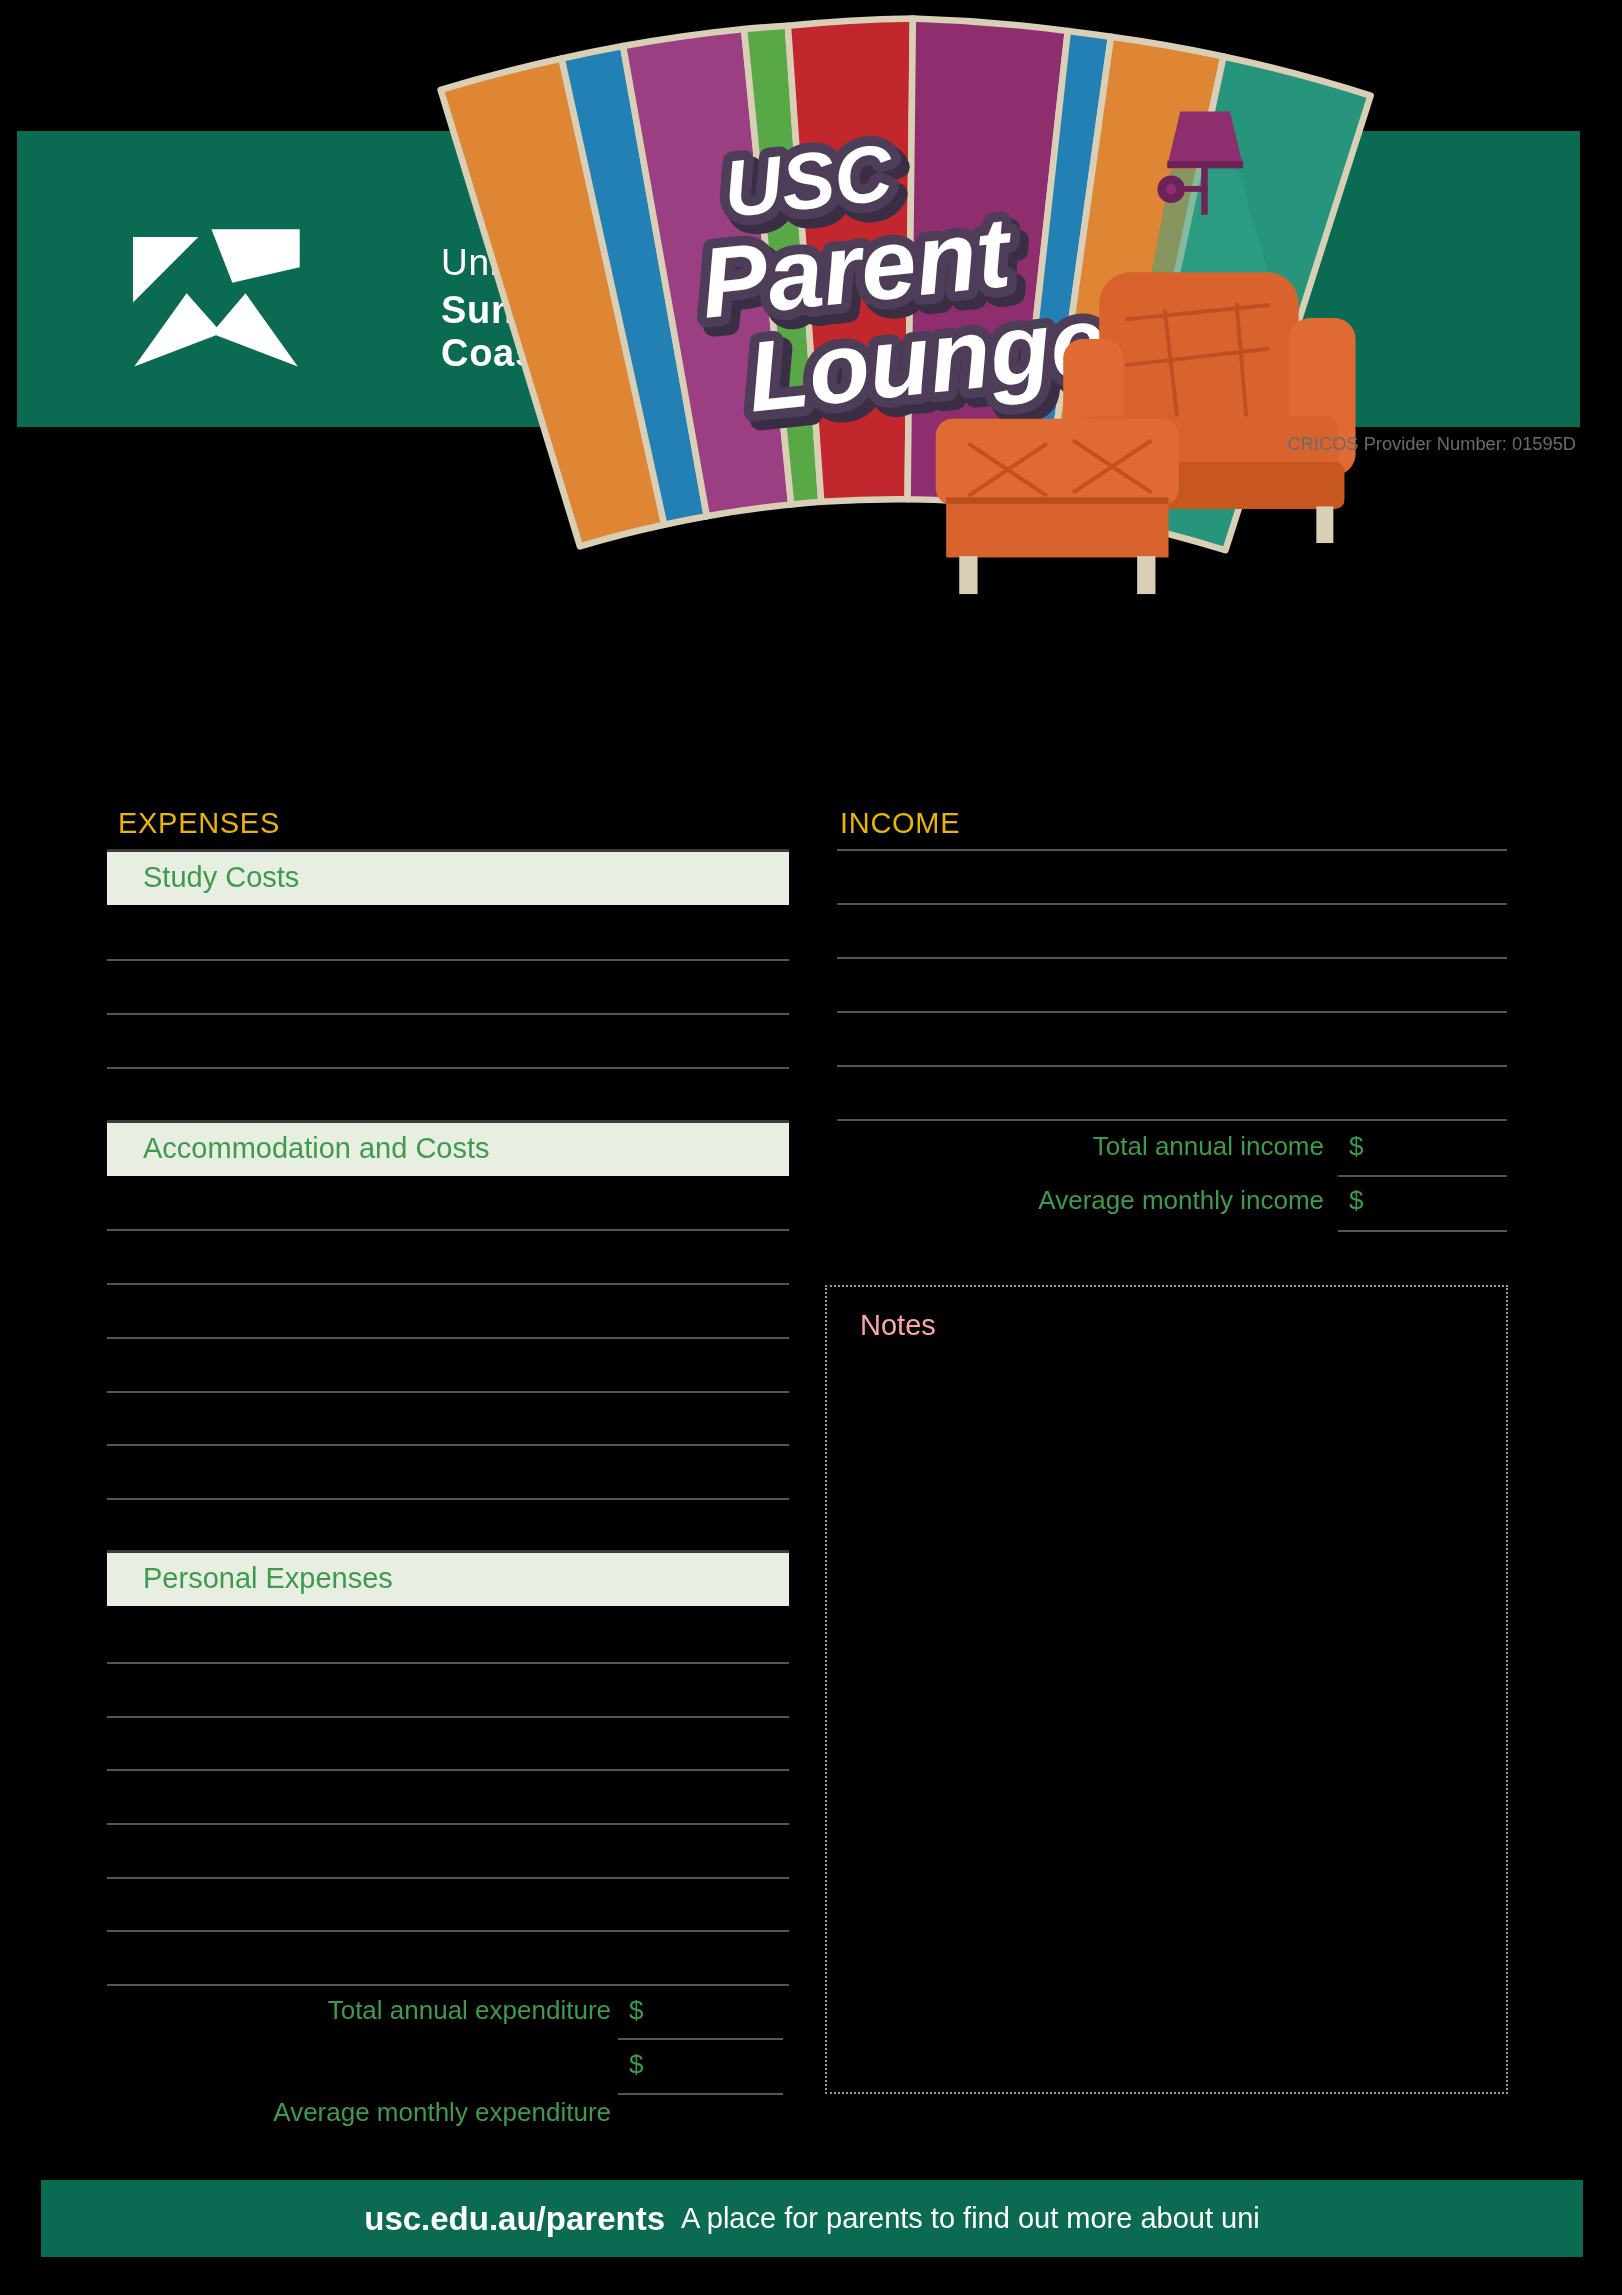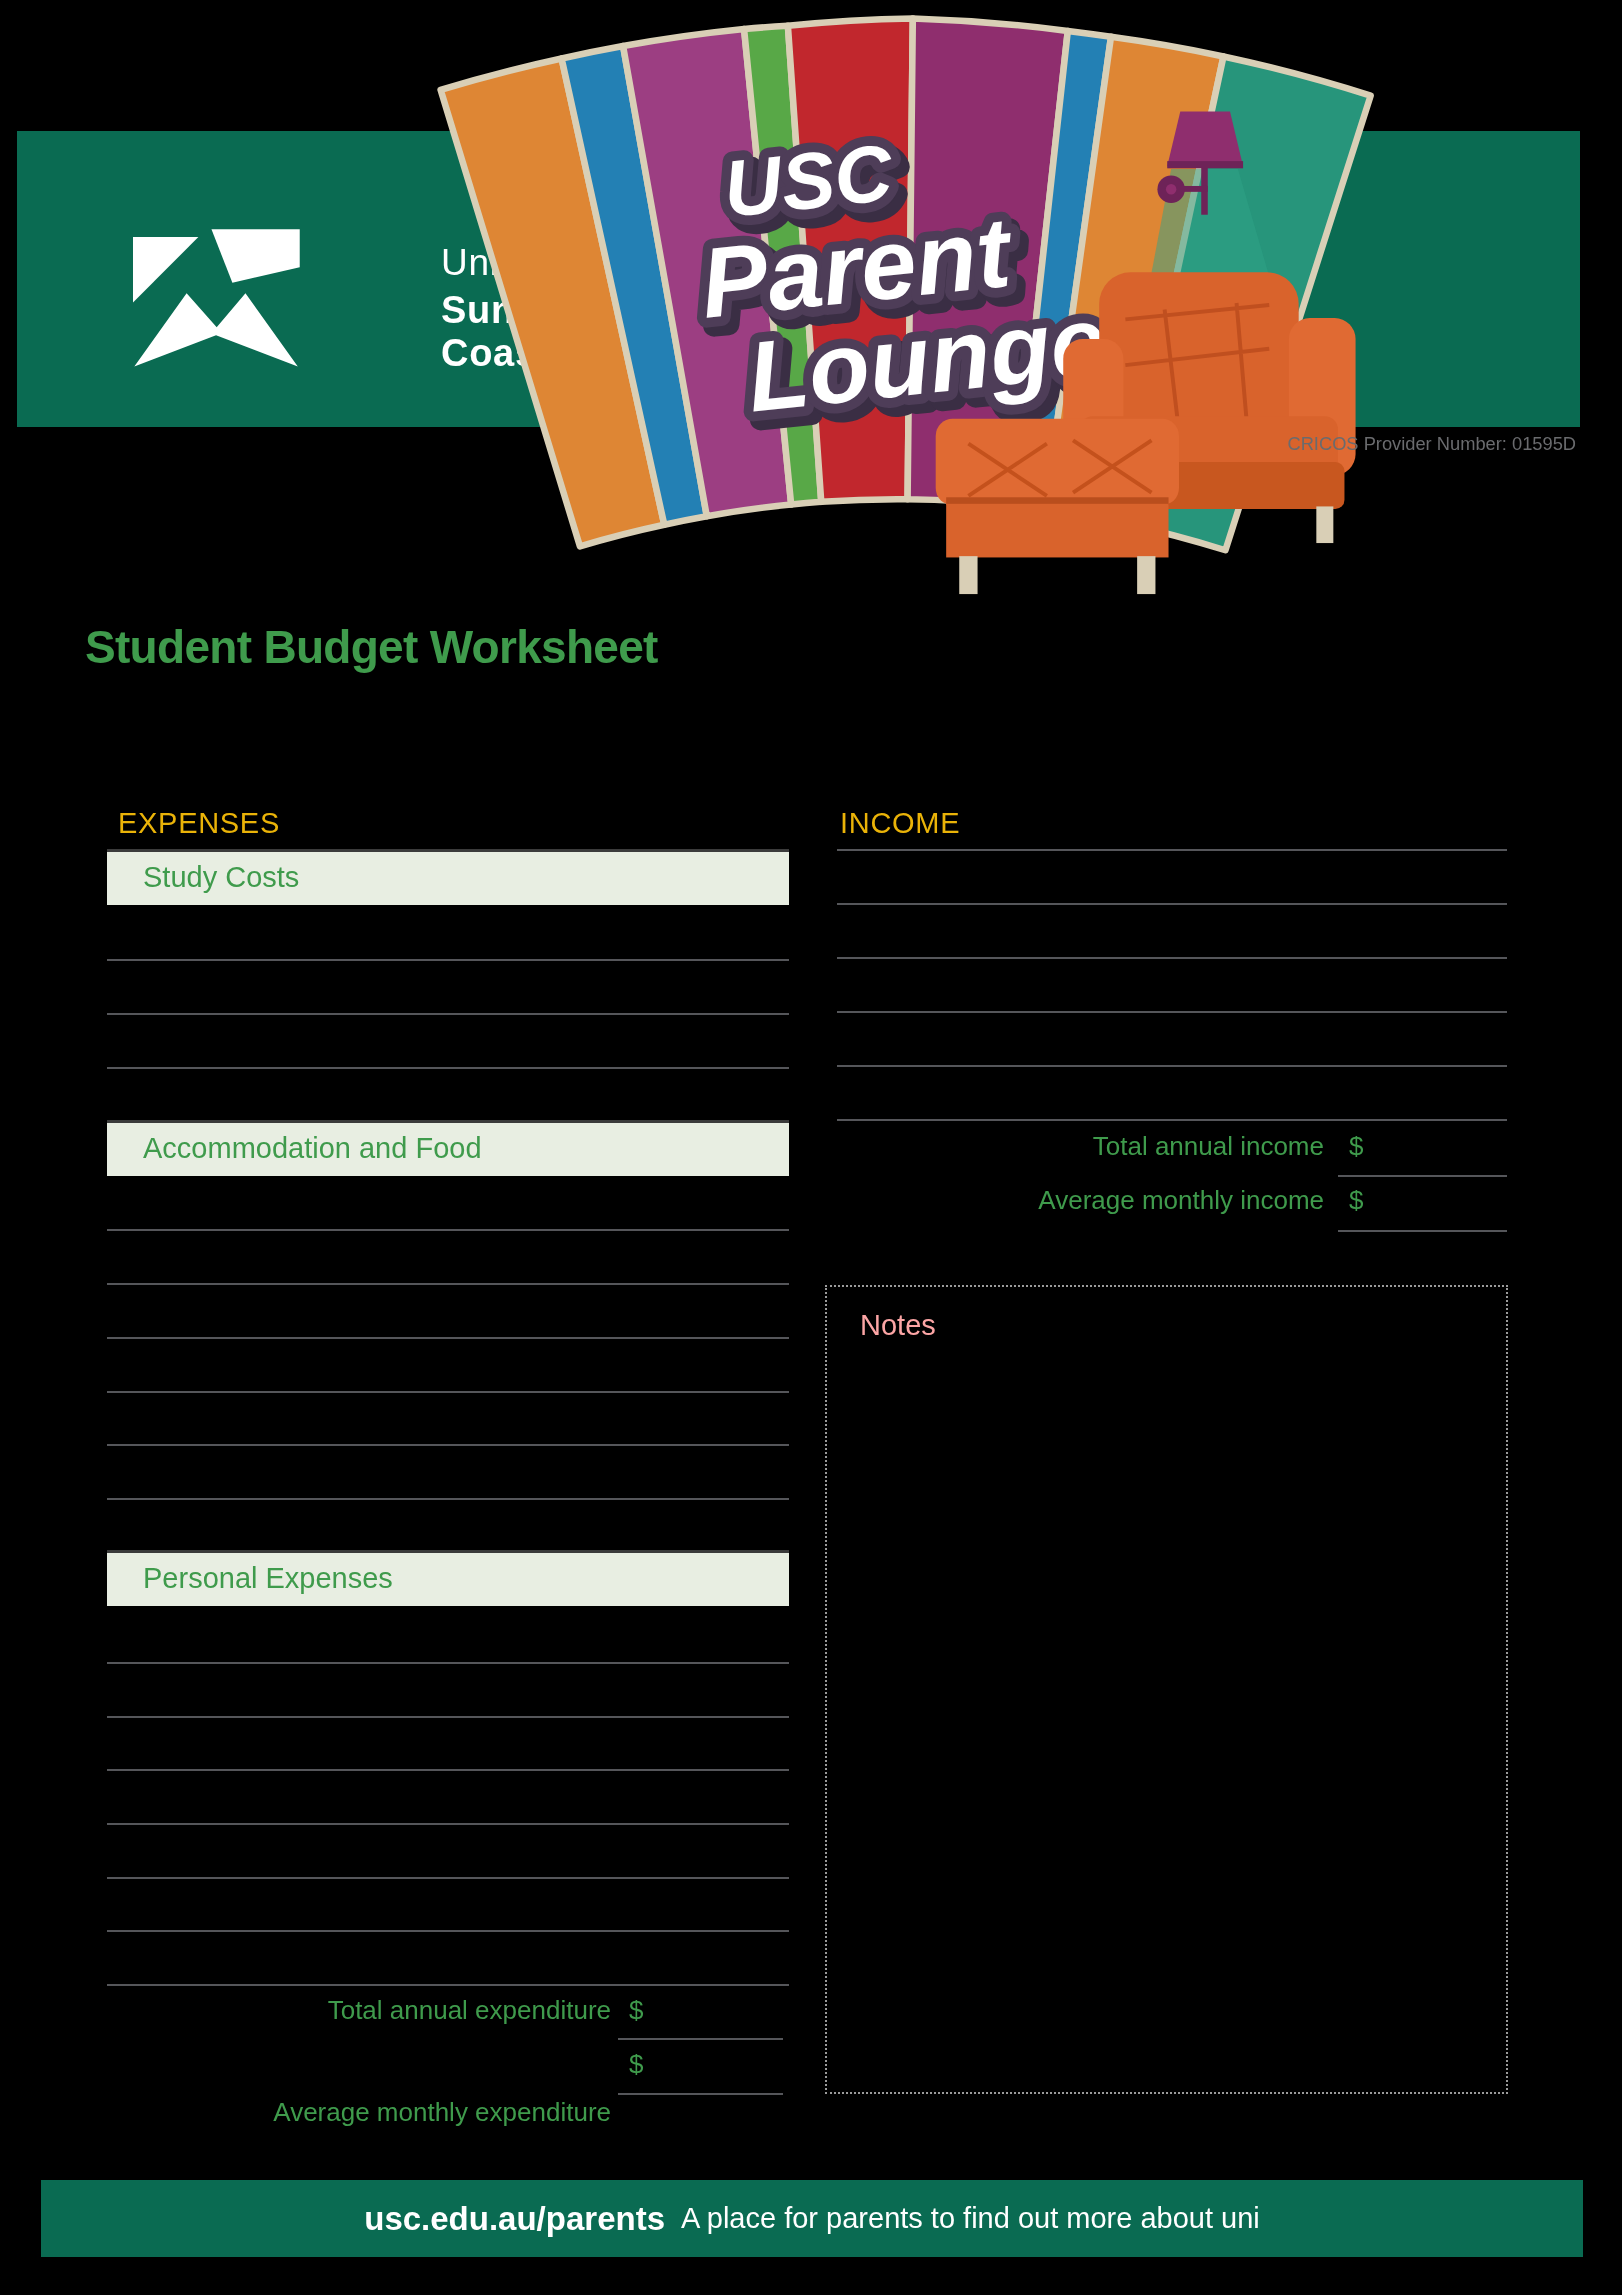--- a/index.html
+++ b/index.html
@@ -126,30 +126,29 @@
       <path d="M840,660 L960,740 M960,660 L840,740 M1000,655 L1120,735 M1120,655 L1000,735" stroke="#C4511C" stroke-width="6" fill="none"></path>
       <rect x="806" y="742" width="340" height="12" fill="#B94E1D"></rect>
       <rect x="806" y="752" width="340" height="82" fill="#D9632C"></rect>
       <rect x="826" y="832" width="28" height="58" fill="#D9CFB6"></rect>
       <rect x="1098" y="832" width="28" height="58" fill="#D9CFB6"></rect>
     </g>
   </svg>
 
   <div id="cricos">CRICOS Provider Number: 01595D</div>
 
-  <div id="title">Student Budget Worksheet</div>
 
   <div id="exp-head" class="col-head">EXPENSES</div>
   <div id="inc-head" class="col-head">INCOME</div>
 
   <div id="band-study" class="band">
     <div class="band-label">Study Costs</div>
   </div>
   <div id="band-accom" class="band">
-    <div class="band-label">Accommodation and Food</div>
+    <div class="band-label">Accommodation and Costs</div>
   </div>
   <div id="band-personal" class="band">
     <div class="band-label">Personal Expenses</div>
   </div>
 
   <div class="tot-label" style="left:837px;top:1133px;width:487px;">Total annual income</div>
   <div class="dollar" style="left:1349px;top:1133px;">$</div>
   <div class="tot-label" style="left:837px;top:1187px;width:487px;">Average monthly income</div>
   <div class="dollar" style="left:1349px;top:1187px;">$</div>
 

